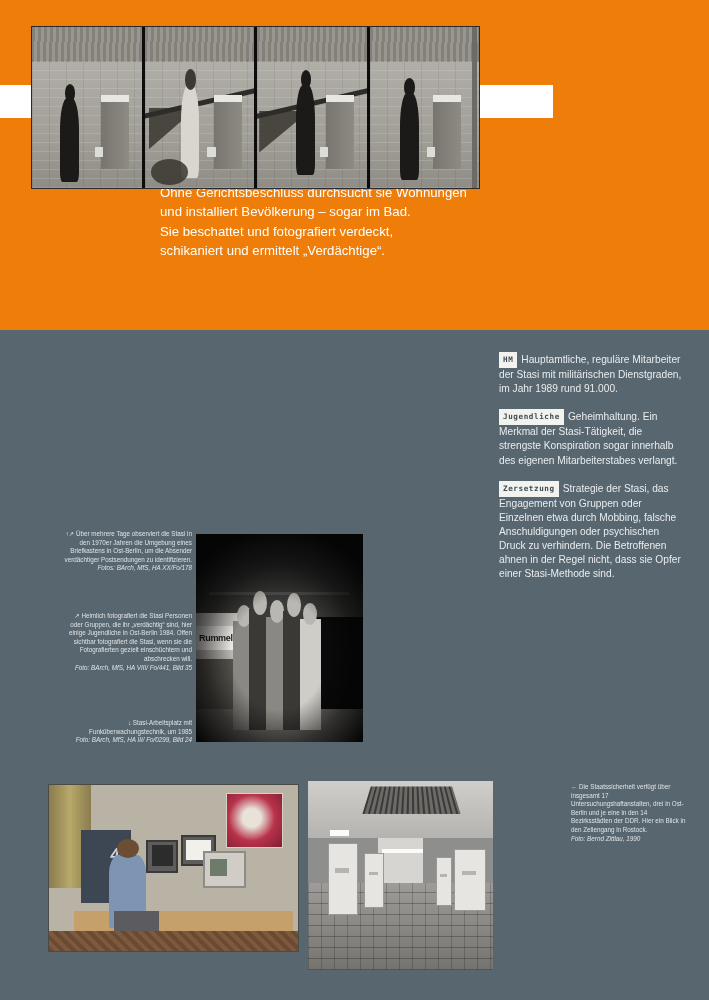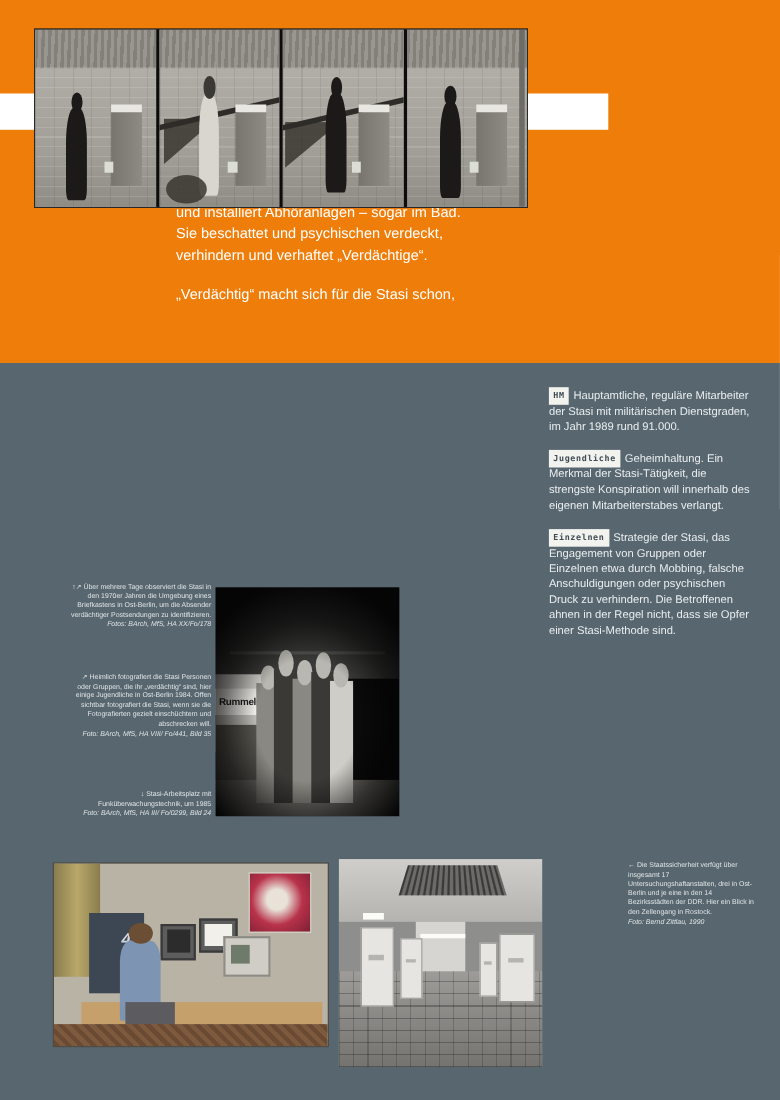--- a/index.html
+++ b/index.html
@@ -269,24 +269,24 @@
 
   <div class="hero">
 
     <div class="title-band">
       <span class="title-text">Die Methoden der Stasi</span>
     </div>
 
     <div class="hero-copy">
       <p>Die Stasi ist offizielles Ermittlungsorgan der DDR,</p>
       <p>sie ermittelt aber vor allem heimlich.</p>
-      <p>und installiert Abhöranlagen – sogar im Bad.</p>
-      <p>Sie beschattet und psychischen verdeckt,</p>
-      <p>verhindern und verhaftet „Verdächtige“.</p>
-      <p class="gap">„Verdächtig“ macht sich für die Stasi schon,</p>
+      <p>Ohne Gerichtsbeschluss durchsucht sie Wohnungen</p>
+      <p>und installiert Bevölkerung – sogar im Bad.</p>
+      <p>Sie beschattet und fotografiert verdeckt,</p>
+      <p>schikaniert und ermittelt „Verdächtige“.</p>
     </div>
   </div>
 
   <div class="body-zone"></div>
 
   <div class="strip">
 
     <div class="frame">
       <div class="wall"></div>
       <div class="roof"></div>
@@ -392,24 +392,24 @@
     <div class="door" style="left:30%;top:38%;width:11%;height:29%"></div>
     <div class="door" style="right:4%;top:36%;width:17%;height:33%"></div>
     <div class="door" style="right:22%;top:40%;width:9%;height:26%"></div>
   </div>
 
   <div class="gloss">
     <div class="gitem">
       <span class="tag">HM</span><span>Hauptamtliche, reguläre Mitarbeiter der Stasi mit militärischen Dienstgraden, im Jahr 1989 rund 91.000.</span>
     </div>
     <div class="gitem">
-      <span class="tag">Jugendliche</span><span>Geheimhaltung. Ein Merkmal der Stasi-Tätigkeit, die strengste Konspiration will innerhalb des eigenen Mitarbeiterstabes verlangt.</span>
+      <span class="tag">Jugendliche</span><span>Geheimhaltung. Ein Merkmal der Stasi-Tätigkeit, die strengste Konspiration sogar innerhalb des eigenen Mitarbeiterstabes verlangt.</span>
     </div>
     <div class="gitem">
-      <span class="tag">Einzelnen</span><span>Strategie der Stasi, das Engagement von Gruppen oder Einzelnen etwa durch Mobbing, falsche Anschuldigungen oder psychischen Druck zu verhindern. Die Betroffenen ahnen in der Regel nicht, dass sie Opfer einer Stasi-Methode sind.</span>
+      <span class="tag">Zersetzung</span><span>Strategie der Stasi, das Engagement von Gruppen oder Einzelnen etwa durch Mobbing, falsche Anschuldigungen oder psychischen Druck zu verhindern. Die Betroffenen ahnen in der Regel nicht, dass sie Opfer einer Stasi-Methode sind.</span>
     </div>
   </div>
 
   <div class="cap-right">
     <span>←</span>
     <span>Die Staatssicherheit verfügt über insgesamt 17 Untersuchungshaftanstalten, drei in Ost-Berlin und je eine in den 14 Bezirksstädten der DDR. Hier ein Blick in den Zellengang in Rostock.</span>
     <div class="src">Foto: Bernd Zittlau, 1990</div>
   </div>
 
 </div>

